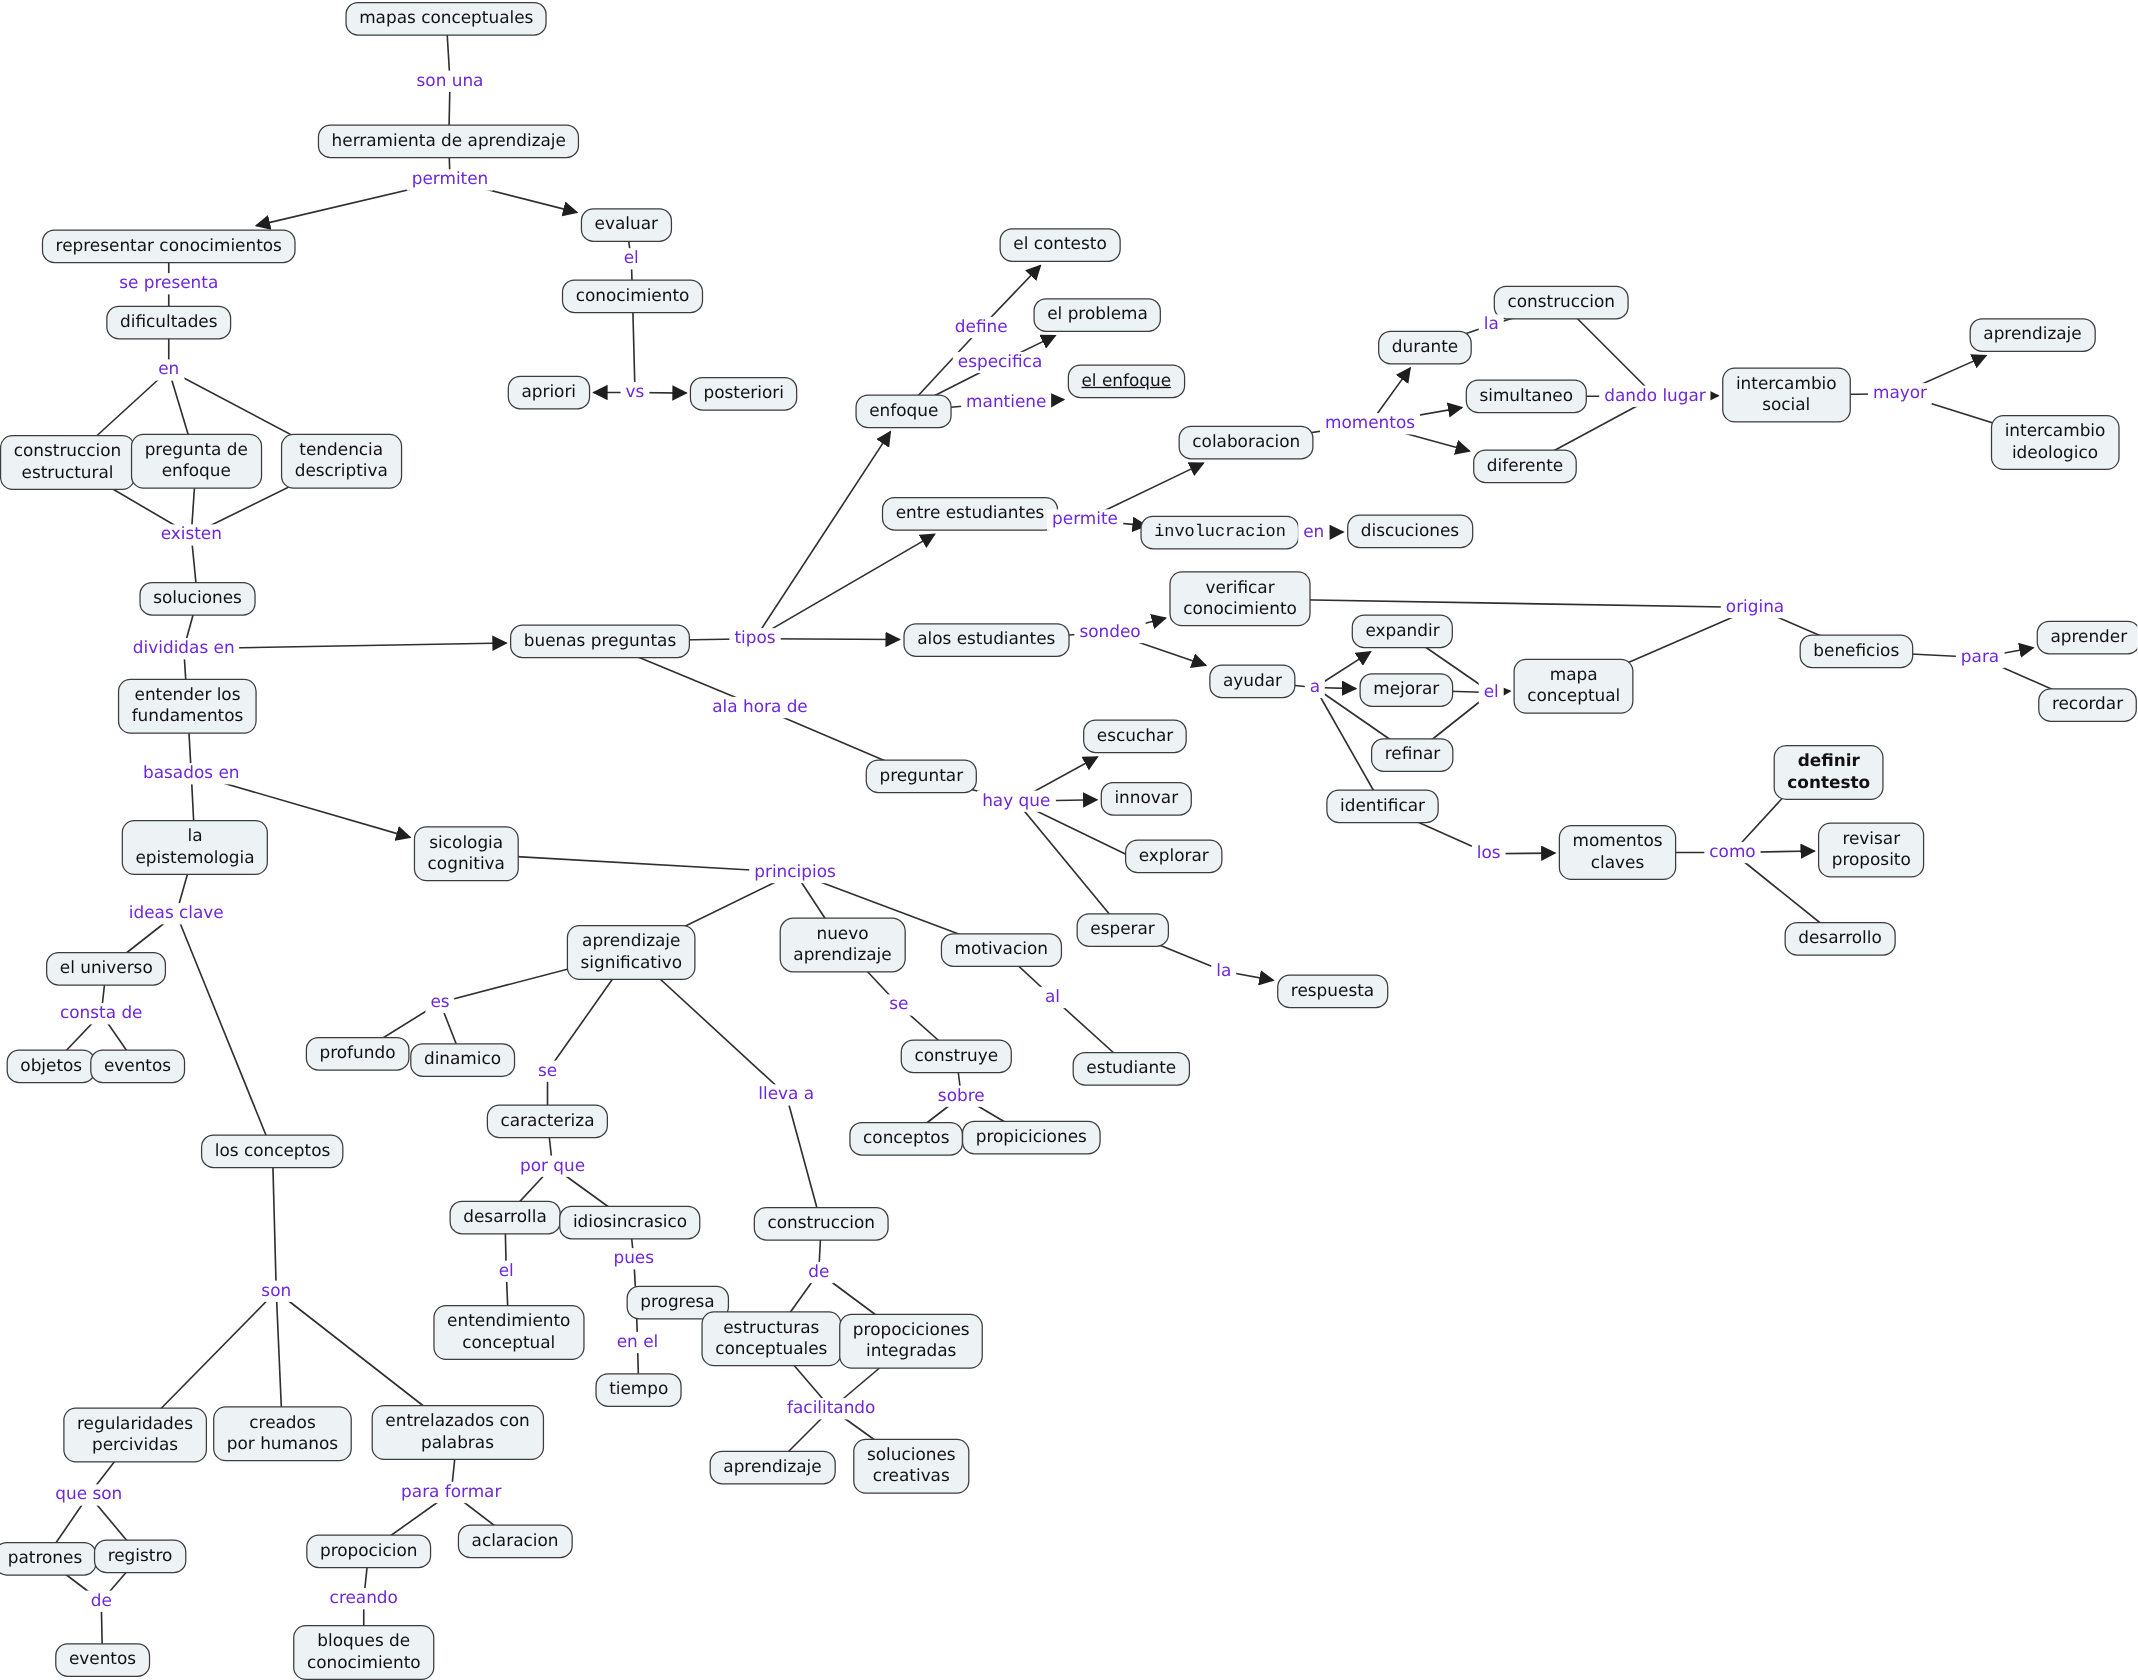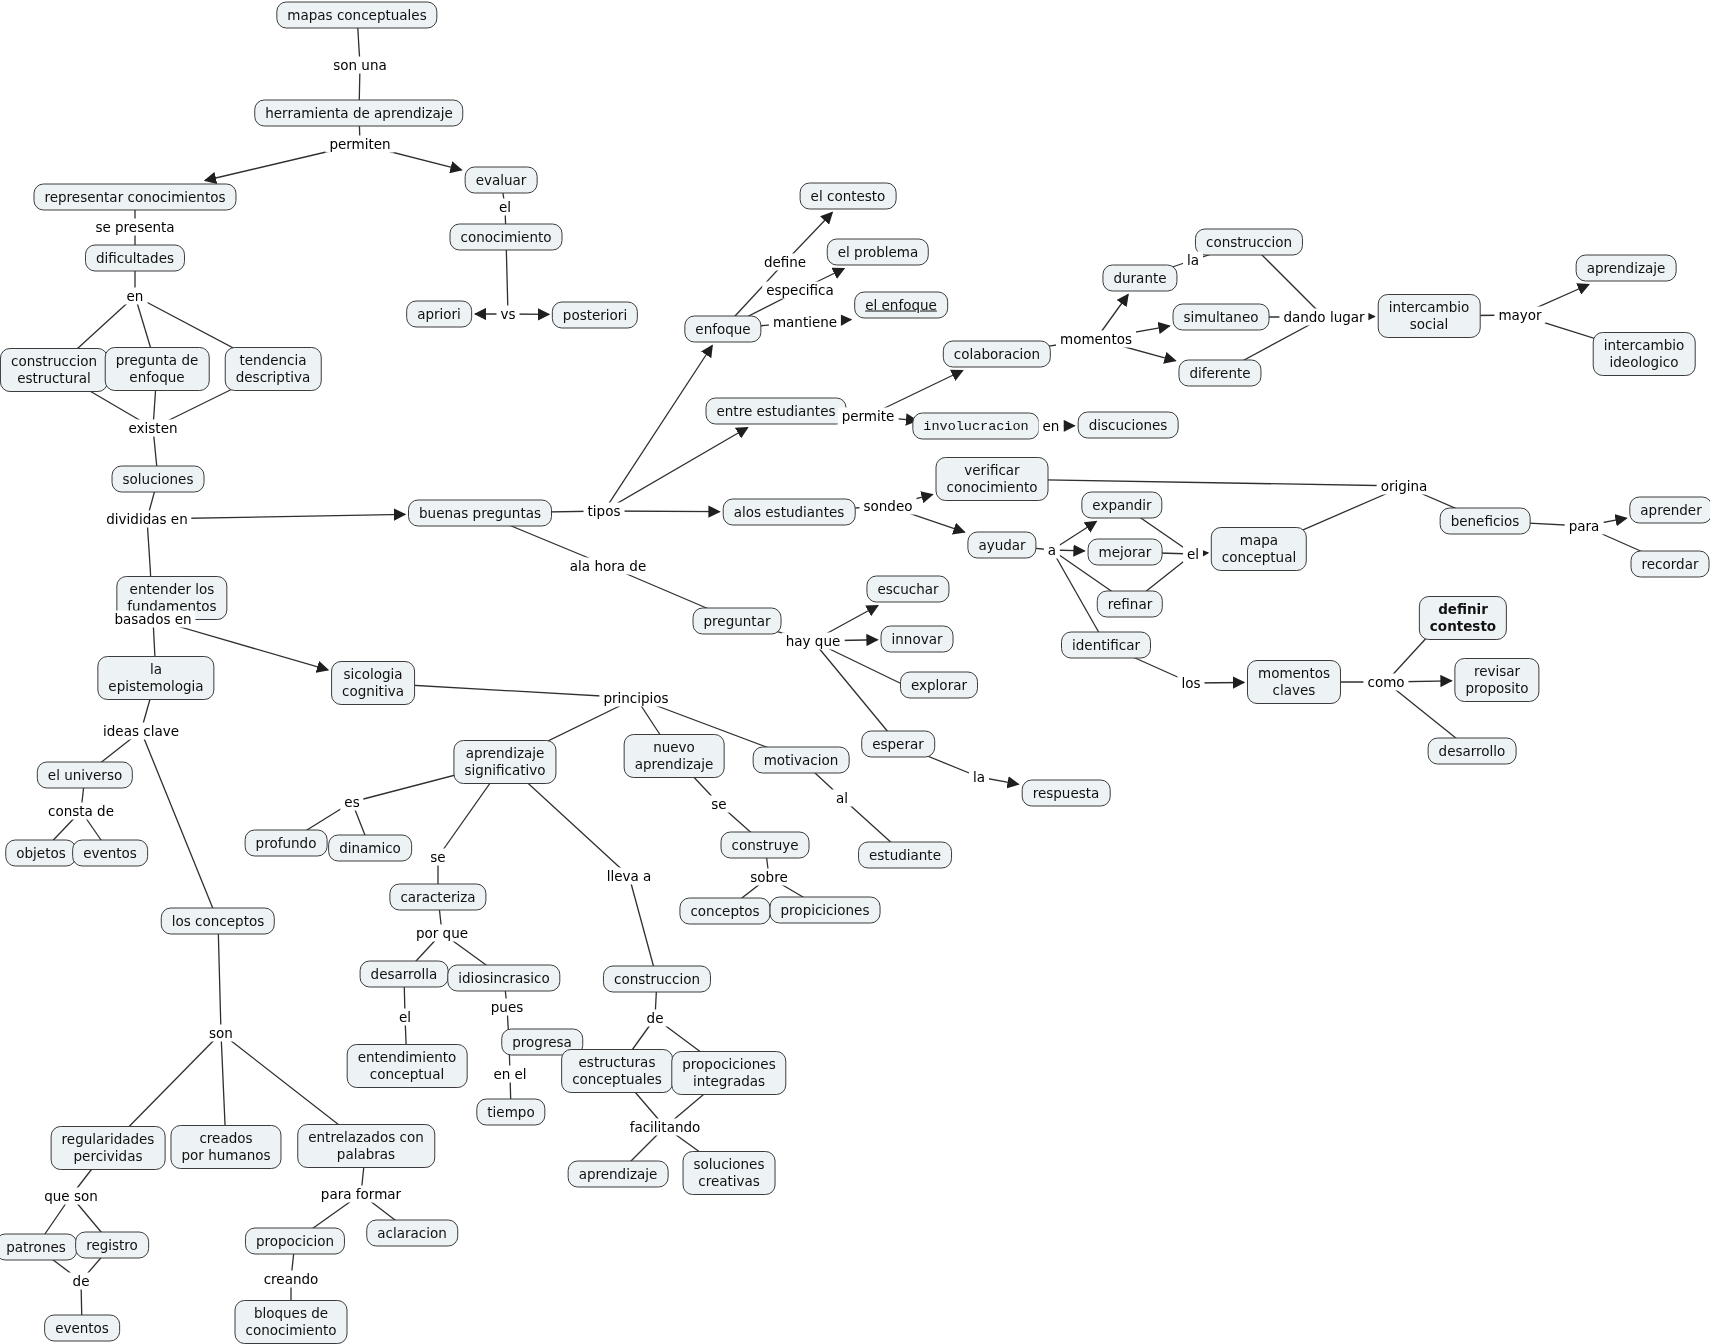--- a/index.html
+++ b/index.html
@@ -23,21 +23,21 @@
     color:#111111;
     text-align:center;
     white-space:pre;
     box-sizing:border-box;
   }
   .link-label{
     position:absolute;
     transform:translate(-50%,-50%);
     font-size:13.5px;
     line-height:15px;
-    color:#000000;
+    color:#6d28d9;
     background:#ffffff;
     padding:1px 4px;
     white-space:pre;
     text-align:center;
   }
 </style>
 </head>
 <body>
 
 <div id="stage">
@@ -200,21 +200,21 @@
     <div class="concept" style="left: 595px; top: 315px;">posteriori</div>
     <div class="concept" style="left: 135px; top: 197px;">representar conocimientos</div>
     <div class="concept" style="left: 135px; top: 258px;">dificultades</div>
     <div class="concept" style="left: 54px; top: 370px;">construccion
 estructural</div>
     <div class="concept" style="left: 157px; top: 369px;">pregunta de
 enfoque</div>
     <div class="concept" style="left: 273px; top: 369px;">tendencia
 descriptiva</div>
     <div class="concept" style="left: 158px; top: 479px;">soluciones</div>
-    <div class="concept" style="left: 150px; top: 598px; margin-left: 22px;">entender los
+    <div class="concept" style="left: 150px; top: 565px;">entender los
 fundamentos</div>
     <div class="concept" style="left: 156px; top: 678px;">la
 epistemologia</div>
     <div class="concept" style="left: 85px; top: 775px;">el universo</div>
     <div class="concept" style="left: 41px; top: 853px;">objetos</div>
     <div class="concept" style="left: 110px; top: 853px;">eventos</div>
     <div class="concept" style="left: 218px; top: 921px;">los conceptos</div>
     <div class="concept" style="left: 108px; top: 1148px;">regularidades
 percividas</div>
     <div class="concept" style="left: 226px; top: 1147px;">creados
@@ -242,21 +242,21 @@
     <div class="concept" style="left: 509px; top: 1042px; margin-left: 33px;">progresa</div>
     <div class="concept" style="left: 511px; top: 1112px;">tiempo</div>
     <div class="concept" style="left: 657px; top: 979px;">construccion</div>
     <div class="concept" style="left: 617px; top: 1071px;">estructuras
 conceptuales</div>
     <div class="concept" style="left: 729px; top: 1073px;">propociciones
 integradas</div>
     <div class="concept" style="left: 618px; top: 1174px;">aprendizaje</div>
     <div class="concept" style="left: 729px; top: 1173px;">soluciones
 creativas</div>
-    <div class="concept" style="left: 674px; top: 756px;">nuevo
+    <div class="concept" style="left: 674px; top: 756px; border-radius: 11px;">nuevo
 aprendizaje</div>
     <div class="concept" style="left: 765px; top: 845px;">construye</div>
     <div class="concept" style="left: 725px; top: 911px;">conceptos</div>
     <div class="concept" style="left: 825px; top: 910px;">propiciciones</div>
     <div class="concept" style="left: 801px; top: 760px;">motivacion</div>
     <div class="concept" style="left: 905px; top: 855px;">estudiante</div>
     <div class="concept" style="left: 480px; top: 513px;">buenas preguntas</div>
     <div class="concept" style="left: 789px; top: 512px;">alos estudiantes</div>
     <div class="concept" style="left: 737px; top: 621px;">preguntar</div>
     <div class="concept" style="left: 908px; top: 589px;">escuchar</div>

